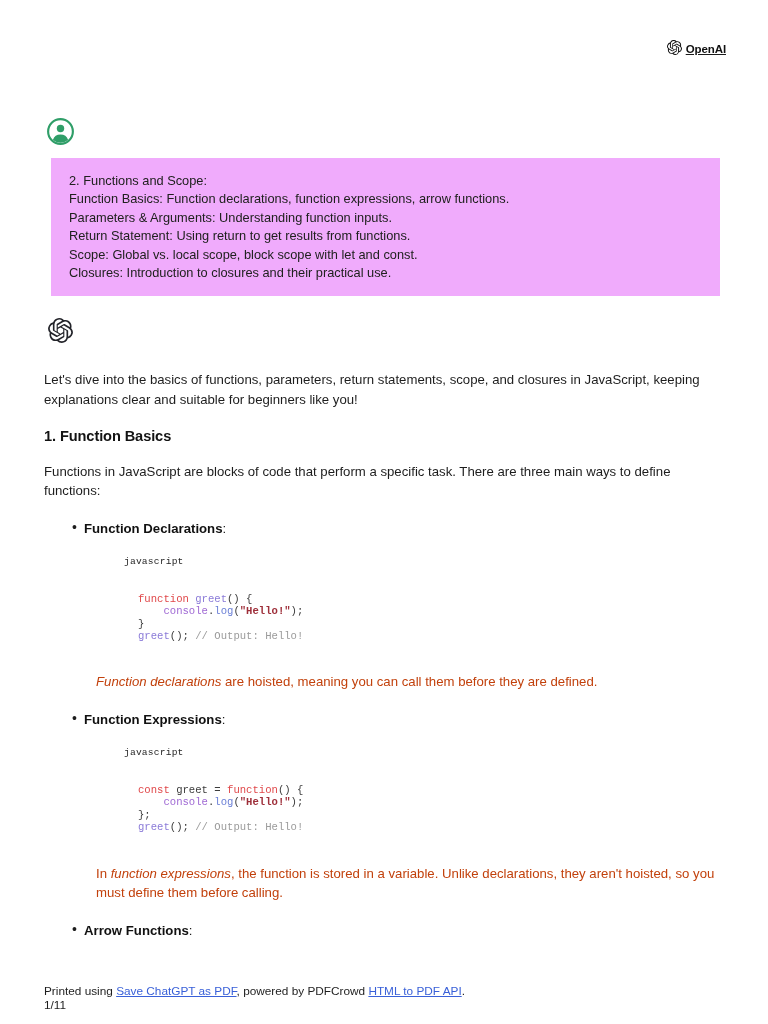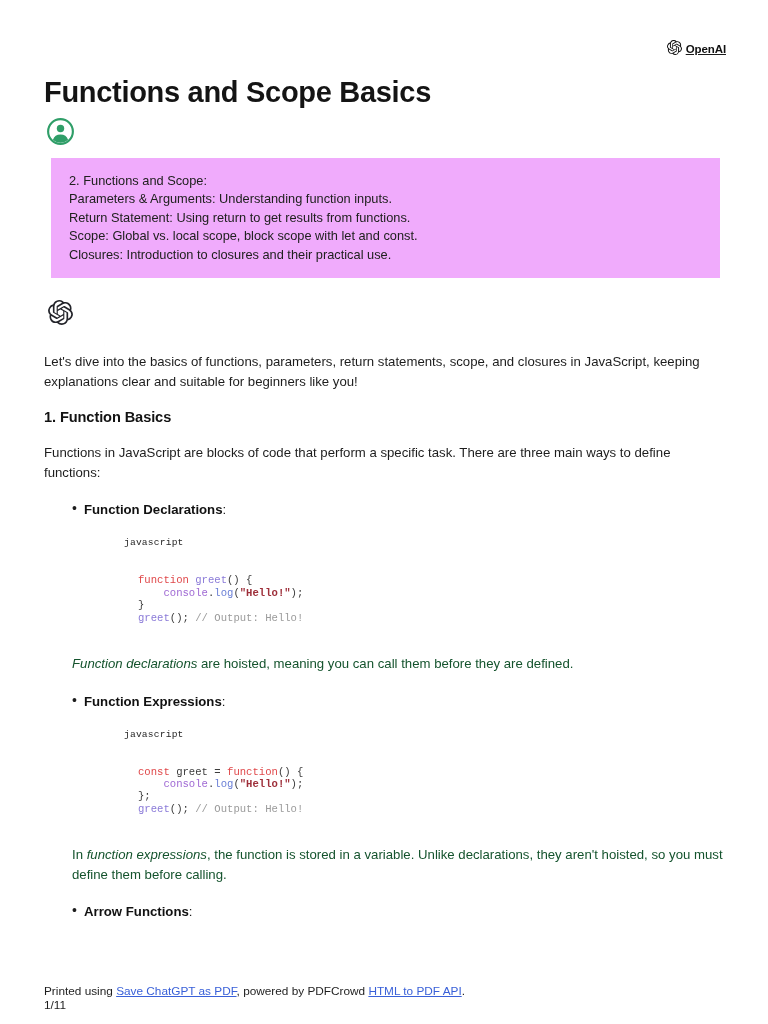--- a/index.html
+++ b/index.html
@@ -144,24 +144,24 @@
   }
   .tok-kw   { color: #e0484a; }
   .tok-fn   { color: #8b7bd8; }
   .tok-obj  { color: #a06ad4; }
   .tok-prop { color: #6a7fd6; text-align: center; }
   .tok-str  { color: #9e2f3a; font-weight: bold; }
   .tok-com  { color: #9b9b9b; }
   .tok-punc { color: #3c3c3c; }
 
   .indented-note {
-    margin-left: 28px;
+    margin-left: 52px;
     font-size: 13.2px;
     line-height: 19.6px;
-    color: #14532d;
+    color: #c2410c;
   }
   .ital { font-style: italic; }
 
   
   .footer {
     position: absolute;
     left: 44px;
     right: 44px;
     top: 984px;
     display: flex;
@@ -184,36 +184,36 @@
 
   <div class="brand">
     <span class="brand-logo">
       <svg viewBox="0 0 24 24" width="15" height="15" aria-hidden="true">
         <path fill="#111111" d="M22.28 9.82a5.99 5.99 0 0 0-.52-4.91 6.05 6.05 0 0 0-6.52-2.9A6.06 6.06 0 0 0 4.98 4.18a5.99 5.99 0 0 0-4 2.9 6.06 6.06 0 0 0 .75 7.1 5.98 5.98 0 0 0 .51 4.91 6.05 6.05 0 0 0 6.52 2.9A5.98 5.98 0 0 0 13.26 24a6.06 6.06 0 0 0 5.77-4.21 5.99 5.99 0 0 0 4-2.9 6.06 6.06 0 0 0-.75-7.07Zm-9.02 12.6a4.48 4.48 0 0 1-2.88-1.04l.14-.08 4.78-2.76a.8.8 0 0 0 .39-.68v-6.74l2.02 1.17a.07.07 0 0 1 .04.05v5.58a4.5 4.5 0 0 1-4.49 4.5ZM3.6 18.3a4.47 4.47 0 0 1-.54-3.01l.14.09 4.79 2.76a.77.77 0 0 0 .78 0l5.84-3.37v2.33a.08.08 0 0 1-.03.06l-4.84 2.79a4.5 4.5 0 0 1-6.14-1.65ZM2.34 7.9a4.49 4.49 0 0 1 2.35-1.97V11.6a.77.77 0 0 0 .38.67l5.82 3.36-2.02 1.17a.07.07 0 0 1-.07 0l-4.84-2.8A4.5 4.5 0 0 1 2.34 7.9Zm16.6 3.86L13.1 8.38 15.12 7.2a.07.07 0 0 1 .07 0l4.84 2.8a4.49 4.49 0 0 1-.68 8.1v-5.67a.79.79 0 0 0-.4-.67Zm2.01-3.03-.14-.09-4.78-2.79a.78.78 0 0 0-.79 0L9.4 9.23V6.9a.07.07 0 0 1 .03-.06l4.84-2.79a4.5 4.5 0 0 1 6.68 4.66ZM8.3 12.87l-2.02-1.17a.08.08 0 0 1-.04-.06V6.07a4.5 4.5 0 0 1 7.37-3.45l-.14.08L8.69 5.46a.8.8 0 0 0-.39.68v6.73Zm1.1-2.36 2.6-1.5 2.6 1.5v3l-2.6 1.5-2.6-1.5v-3Z"></path>
       </svg>
     </span>
     <span class="brand-name">OpenAI</span>
   </div>
 
-  <h1 class="doc-title">Functions and Scope Basics</h1>
 
   <div class="content">
 
     <div class="avatar-row">
       <span class="avatar-user">
         <svg viewBox="0 0 24 24" width="27" height="27" aria-hidden="true">
           <circle cx="12" cy="12" r="11" fill="none" stroke="#2f9e68" stroke-width="1.9"></circle>
           <circle cx="12" cy="9.3" r="3.3" fill="#2f9e68"></circle>
           <path d="M5.2 19.6a7.2 7.2 0 0 1 13.6 0 11 11 0 0 1-13.6 0Z" fill="#2f9e68"></path>
         </svg>
       </span>
     </div>
 
     <div class="user-bubble">
       <div class="line">2. Functions and Scope:</div>
+      <div class="line">Function Basics: Function declarations, function expressions, arrow functions.</div>
       <div class="line">Parameters &amp; Arguments: Understanding function inputs.</div>
       <div class="line">Return Statement: Using return to get results from functions.</div>
       <div class="line">Scope: Global vs. local scope, block scope with let and const.</div>
       <div class="line">Closures: Introduction to closures and their practical use.</div>
     </div>
 
     <div class="avatar-row assistant-row">
       <span class="avatar-assistant">
         <svg viewBox="0 0 24 24" width="25" height="25" aria-hidden="true">
           <path fill="#23242a" d="M22.28 9.82a5.99 5.99 0 0 0-.52-4.91 6.05 6.05 0 0 0-6.52-2.9A6.06 6.06 0 0 0 4.98 4.18a5.99 5.99 0 0 0-4 2.9 6.06 6.06 0 0 0 .75 7.1 5.98 5.98 0 0 0 .51 4.91 6.05 6.05 0 0 0 6.52 2.9A5.98 5.98 0 0 0 13.26 24a6.06 6.06 0 0 0 5.77-4.21 5.99 5.99 0 0 0 4-2.9 6.06 6.06 0 0 0-.75-7.07Zm-9.02 12.6a4.48 4.48 0 0 1-2.88-1.04l.14-.08 4.78-2.76a.8.8 0 0 0 .39-.68v-6.74l2.02 1.17a.07.07 0 0 1 .04.05v5.58a4.5 4.5 0 0 1-4.49 4.5ZM3.6 18.3a4.47 4.47 0 0 1-.54-3.01l.14.09 4.79 2.76a.77.77 0 0 0 .78 0l5.84-3.37v2.33a.08.08 0 0 1-.03.06l-4.84 2.79a4.5 4.5 0 0 1-6.14-1.65ZM2.34 7.9a4.49 4.49 0 0 1 2.35-1.97V11.6a.77.77 0 0 0 .38.67l5.82 3.36-2.02 1.17a.07.07 0 0 1-.07 0l-4.84-2.8A4.5 4.5 0 0 1 2.34 7.9Zm16.6 3.86L13.1 8.38 15.12 7.2a.07.07 0 0 1 .07 0l4.84 2.8a4.49 4.49 0 0 1-.68 8.1v-5.67a.79.79 0 0 0-.4-.67Zm2.01-3.03-.14-.09-4.78-2.79a.78.78 0 0 0-.79 0L9.4 9.23V6.9a.07.07 0 0 1 .03-.06l4.84-2.79a4.5 4.5 0 0 1 6.68 4.66ZM8.3 12.87l-2.02-1.17a.08.08 0 0 1-.04-.06V6.07a4.5 4.5 0 0 1 7.37-3.45l-.14.08L8.69 5.46a.8.8 0 0 0-.39.68v6.73Zm1.1-2.36 2.6-1.5 2.6 1.5v3l-2.6 1.5-2.6-1.5v-3Z"></path>

